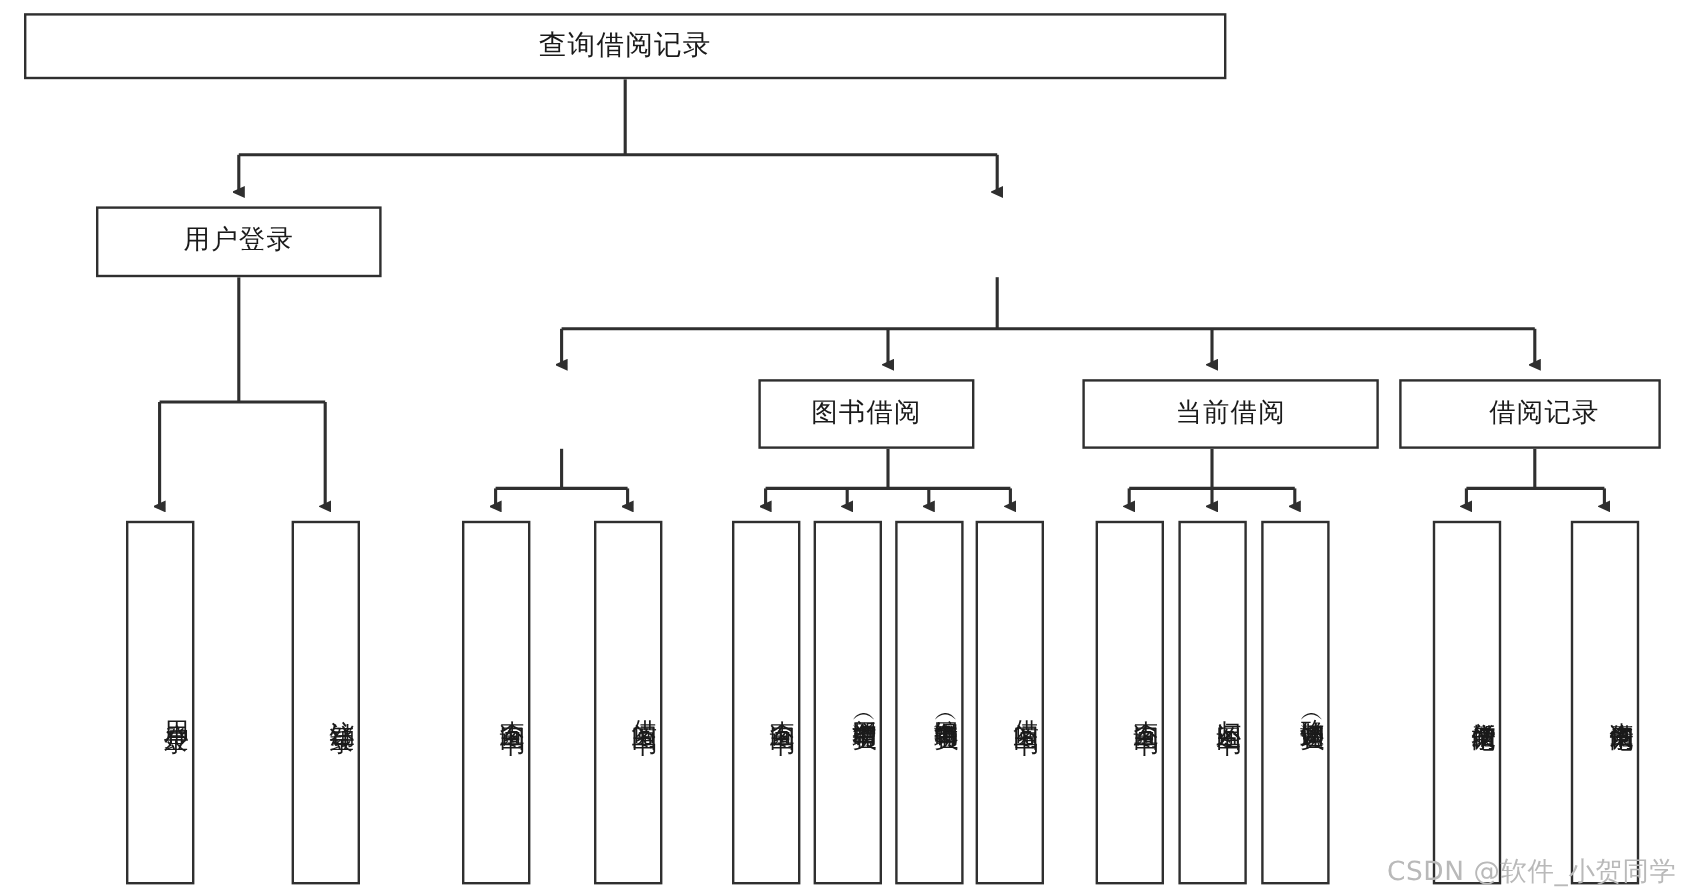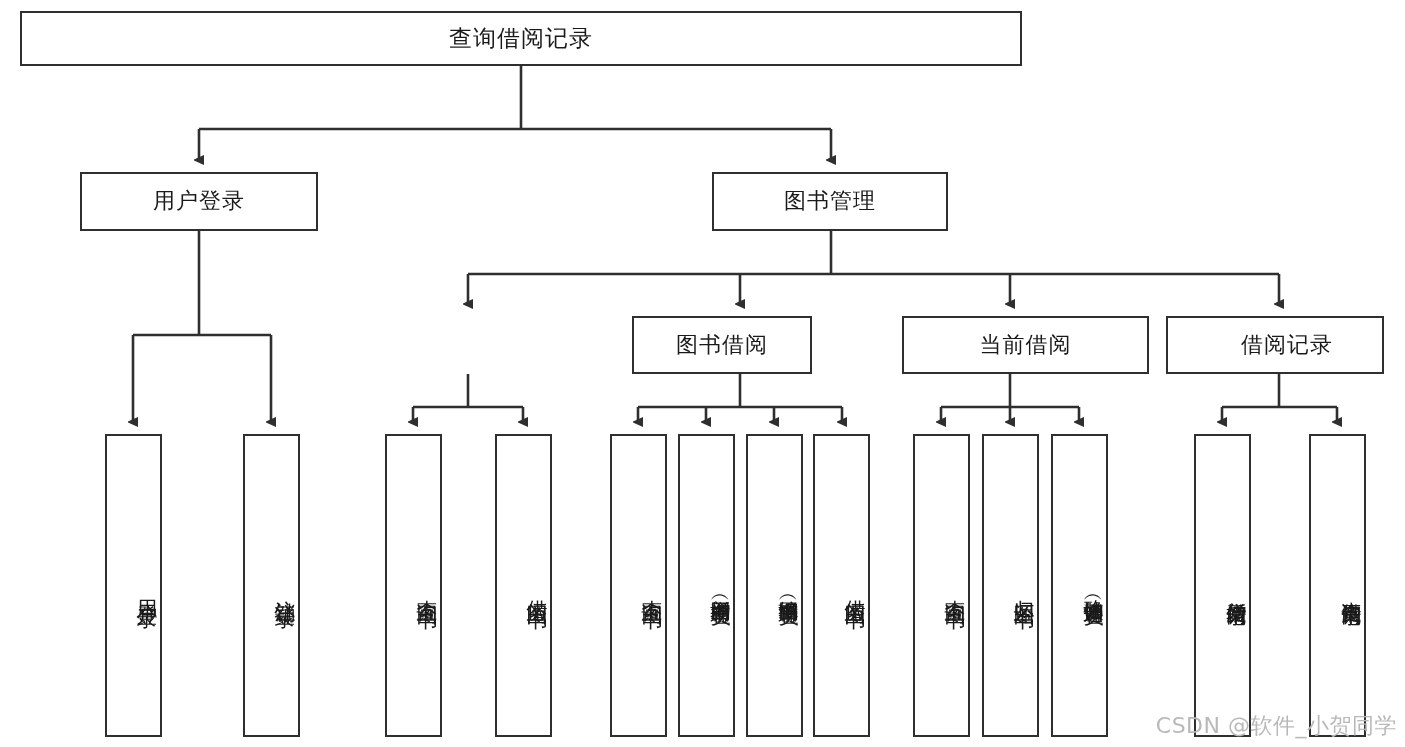--- a/index.html
+++ b/index.html
@@ -116,21 +116,20 @@
       <path d="M 1279 374 L 1279 407"></path>
       <path d="M 1222 407 L 1337 407"></path>
       <path d="M 1222 407 L 1222 422" marker-end="url(#arrowhead)"></path>
       <path d="M 1337 407 L 1337 422" marker-end="url(#arrowhead)"></path>
     </g>
   </svg>
 
   <div class="node horizontal root" style="left:20px; top:11px; width:1002px; height:55px;">查询借阅记录</div>
 
   <div class="node horizontal" style="left:80px; top:172px; width:238px; height:59px;">用户登录</div>
-  <div class="node horizontal" style="left:712px; top:172px; width:236px; height:59px;">图书管理</div>
 
   <div class="node horizontal" style="left:632px; top:316px; width:180px; height:58px;">图书借阅</div>
   <div class="node horizontal" style="left:902px; top:316px; width:247px; height:58px;">当前借阅</div>
   <div class="node horizontal" style="left:1166px; top:316px; width:218px; height:58px;padding-left:24px;">借阅记录</div>
 
   <div class="node vertical" style="left:105px; top:434px; width:57px; height:303px;">用户登录</div>
   <div class="node vertical" style="left:243px; top:434px; width:57px; height:303px;">注销登录</div>
 
   <div class="node vertical" style="left:385px; top:434px; width:57px; height:303px;">查询图书</div>
   <div class="node vertical" style="left:495px; top:434px; width:57px; height:303px;">借阅图书</div>

